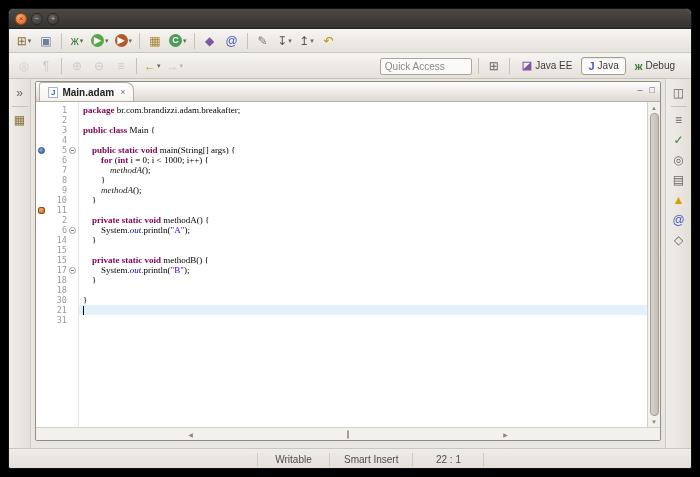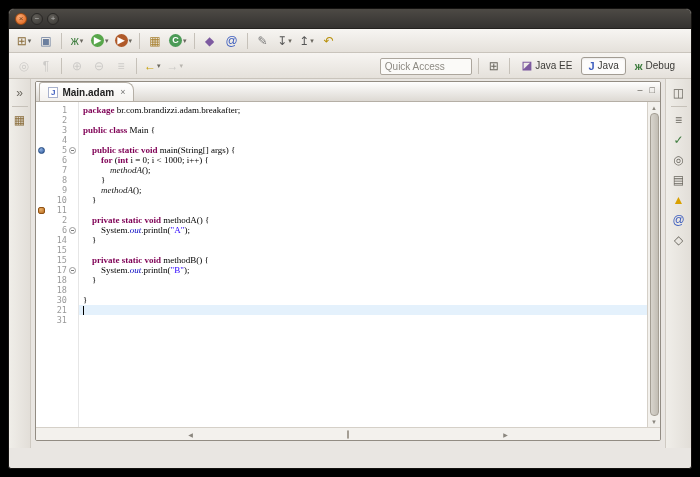--- a/index.html
+++ b/index.html
@@ -389,14 +389,19 @@
         </div>
         <div class="tbtn">
           <span class="glyph" style="color: rgb(63, 95, 191);">@</span>
         </div>
         <div class="tbtn">
           <span class="glyph" style="color: rgb(106, 103, 95);">◇</span>
         </div>
       </div>
   </div>
 
+  <div class="statusbar">
+    <span class="scell">Writable</span>
+    <span class="scell">Smart Insert</span>
+    <span class="scell">22 : 1</span>
+  </div>
 
 </div>
 
 </body></html>

